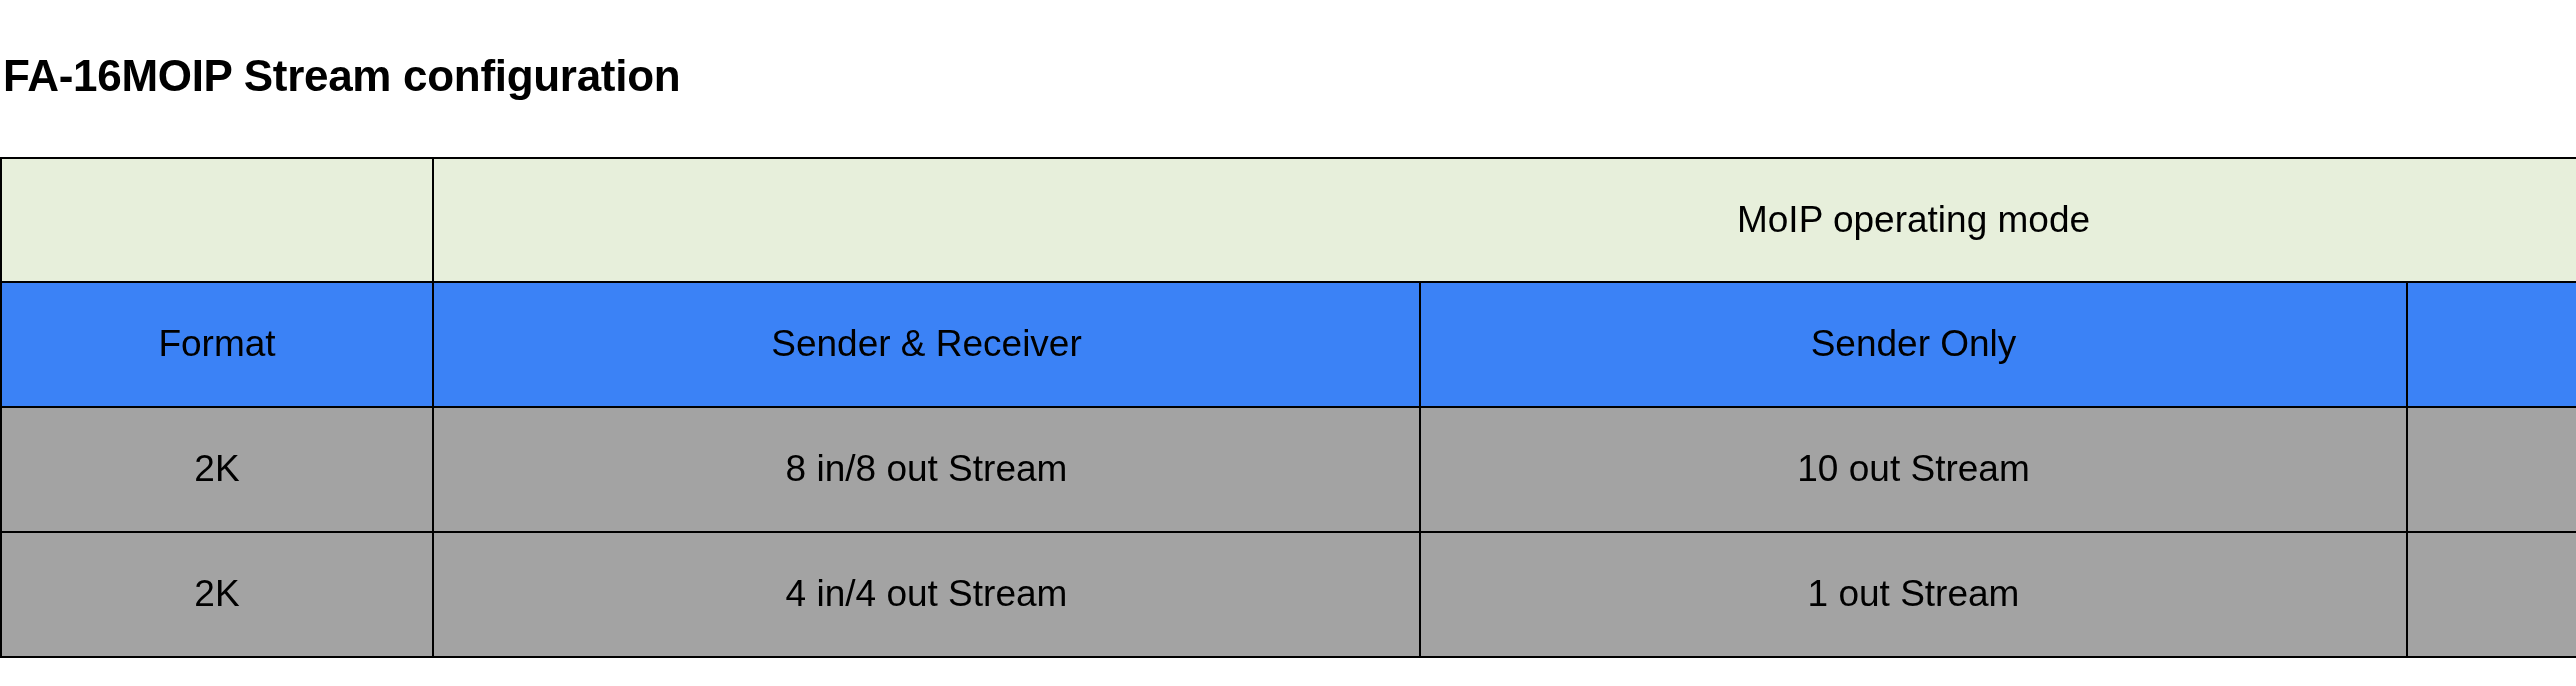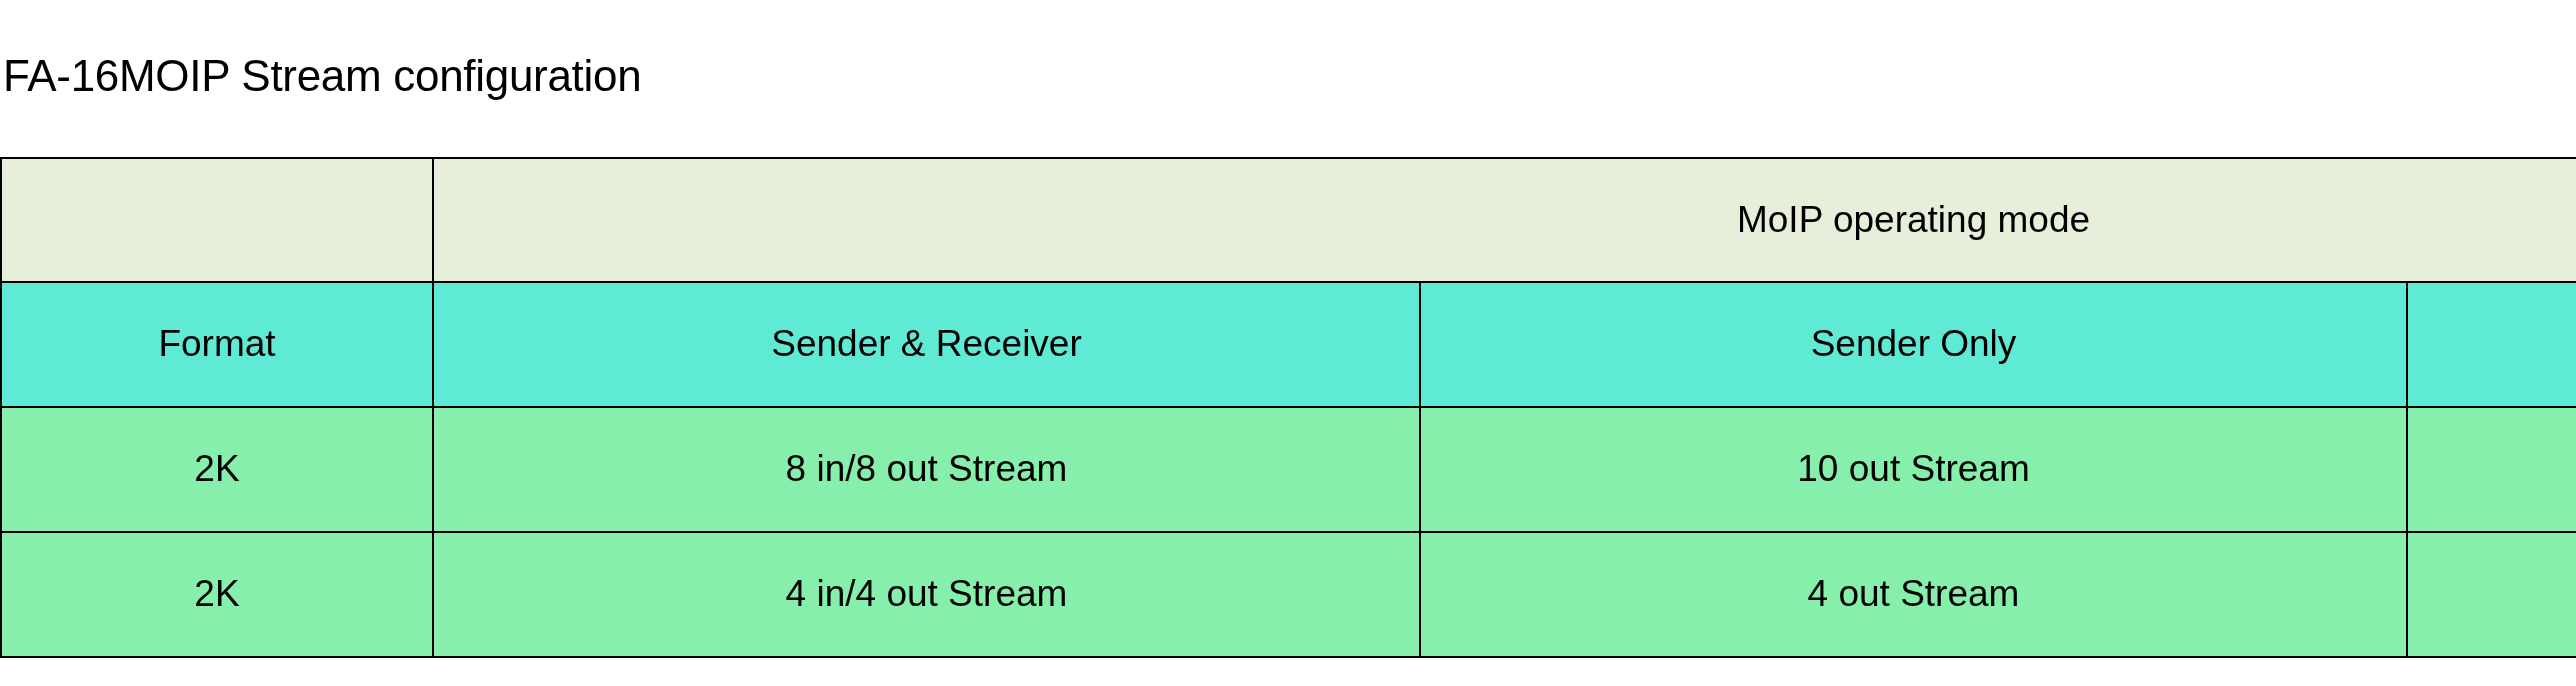--- a/index.html
+++ b/index.html
@@ -22,21 +22,21 @@
     background: #ffffff;
   }
 
   
   .page-title {
     position: absolute;
     left: 3.1px;
     top: 54px;
     font-size: 44px;
     line-height: 1.0;
-    font-weight: 400;
+    font-weight: 700;
     letter-spacing: -0.3px;
     color: #000000;
     white-space: nowrap;
   }
 
   
   .table-wrap {
     position: absolute;
     left: 0px;
     top: 157px;
@@ -63,36 +63,36 @@
     color: #000000;
     white-space: nowrap;
   }
 
   .col-format  { width: 432px; }
   .col-sr      { width: 987px; }
   .col-so      { width: 987px; }
   .col-ro      { width: 987px; }
 
   .head-cell {
-    background: #5eead4;
+    background: #3b82f6;
   }
 
   .blank-cell {
     background: #e7efdb;
   }
 
   .group-head {
     background: #e7efdb;
     height: 122px;
   }
 
   .subhead-row td { height: 123px; }
   .data-row td {
     height: 123px;
-    background: #86efac;
+    background: #a3a3a3;
   }
 </style>
 </head>
 <body>
 
 <div class="page">
 
   <div class="page-title">FA-16MOIP Stream configuration</div>
 
   <div class="table-wrap">
@@ -118,21 +118,21 @@
       <tbody>
         <tr class="data-row">
           <td>2K</td>
           <td>8 in/8 out Stream</td>
           <td>10 out Stream</td>
           <td>16 in stream</td>
         </tr>
         <tr class="data-row">
           <td>2K</td>
           <td>4 in/4 out Stream</td>
-          <td>4 out Stream</td>
+          <td>1 out Stream</td>
           <td>4 in stream</td>
         </tr>
       </tbody>
     </table>
   </div>
 
 </div>
 
 
 </body></html>

